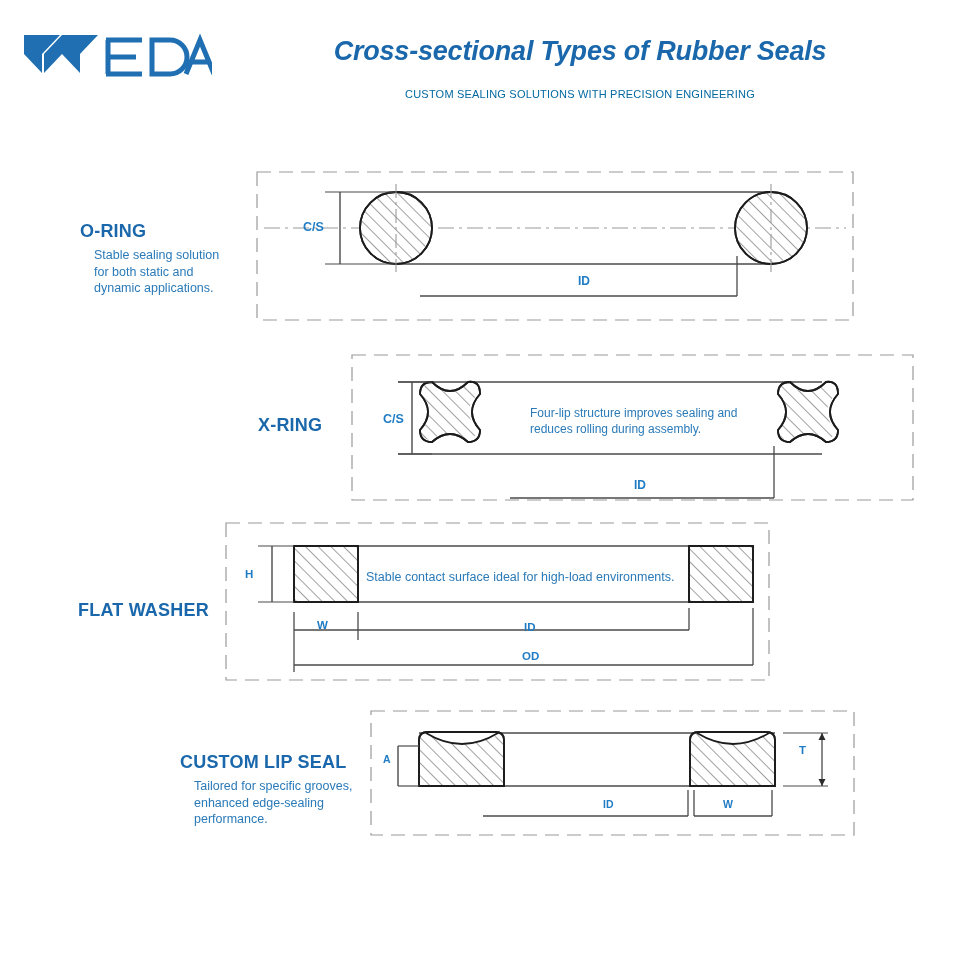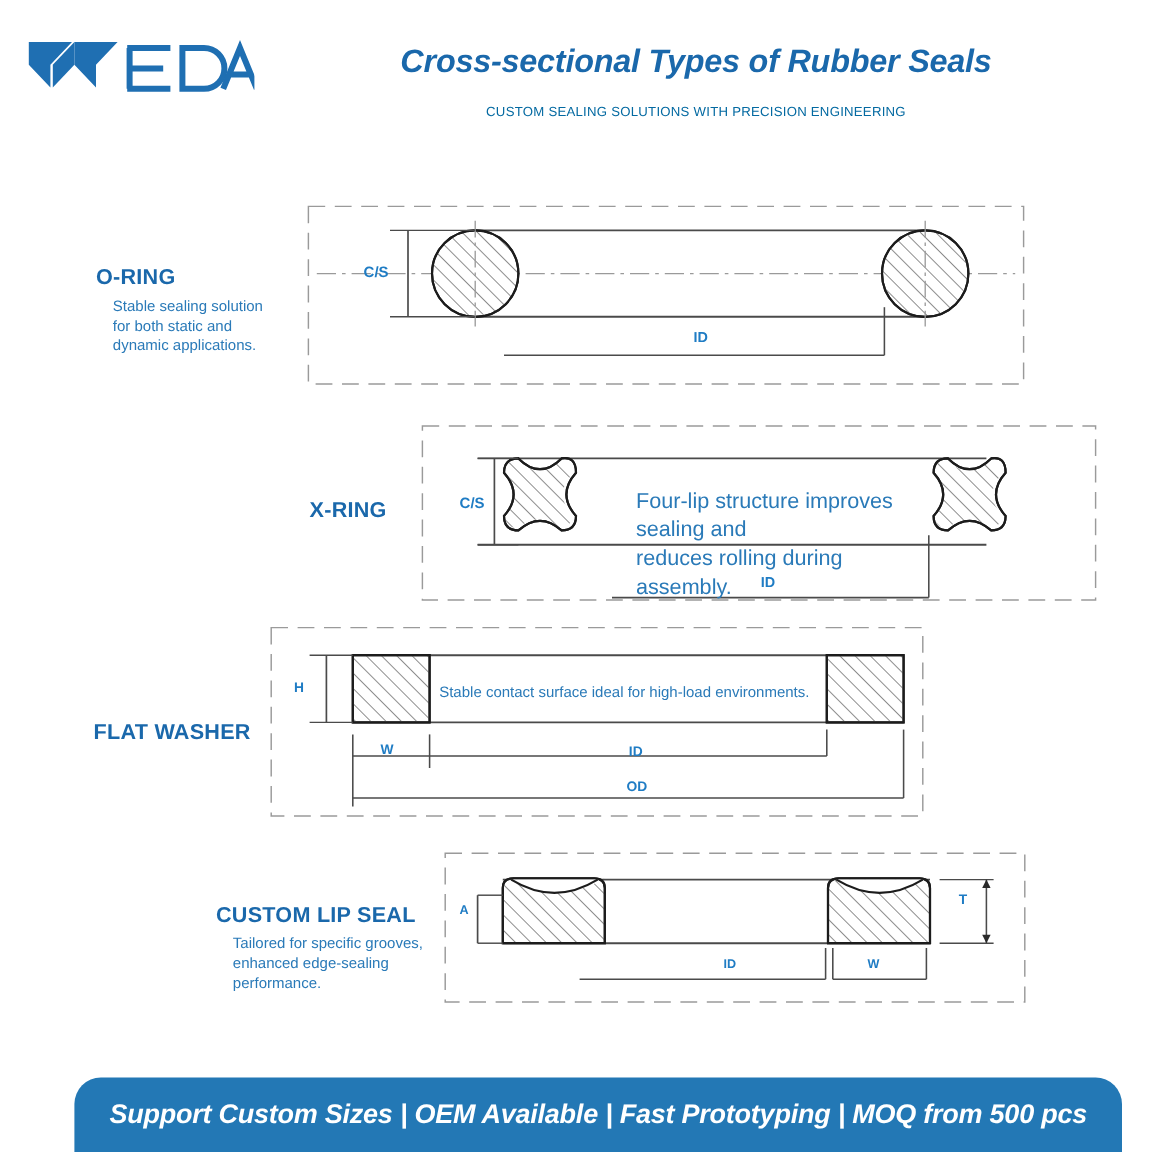--- a/index.html
+++ b/index.html
@@ -299,33 +299,30 @@
         <line x1="772" y1="790" x2="772" y2="816" stroke="#4a4a4a" stroke-width="1.3"></line>
       </g>
     </g>
   </svg>
 
   <div style="position:absolute;left:303px;top:220px;font-size:12.5px;font-weight:bold;color:#1f7cc4;">C/S</div>
   <div style="position:absolute;left:578px;top:274px;font-size:12px;font-weight:bold;color:#1f7cc4;">ID</div>
 
   <div style="position:absolute;left:383px;top:412px;font-size:12.5px;font-weight:bold;color:#1f7cc4;">C/S</div>
   <div style="position:absolute;left:634px;top:478px;font-size:12px;font-weight:bold;color:#1f7cc4;">ID</div>
-  <div style="position:absolute;left:530px;top:406px;width:250px;font-size:18px;color:#2a7ab8;line-height:1.33;">
+  <div style="position:absolute;left:530px;top:406px;width:250px;font-size:12px;color:#2a7ab8;line-height:1.33;">
     <div>Four-lip structure improves sealing and</div>
     <div>reduces rolling during assembly.</div>
   </div>
 
   <div style="position:absolute;left:245px;top:568px;font-size:11.5px;font-weight:bold;color:#1f7cc4;">H</div>
   <div style="position:absolute;left:317px;top:619px;font-size:11.5px;font-weight:bold;color:#1f7cc4;">W</div>
   <div style="position:absolute;left:524px;top:621px;font-size:11.5px;font-weight:bold;color:#1f7cc4;">ID</div>
   <div style="position:absolute;left:522px;top:650px;font-size:11.5px;font-weight:bold;color:#1f7cc4;">OD</div>
   <div style="position:absolute;left:366px;top:570px;width:330px;font-size:12.5px;color:#2a7ab8;">Stable contact surface ideal for high-load environments.</div>
 
   <div style="position:absolute;left:383px;top:753px;font-size:10.5px;font-weight:bold;color:#1f7cc4;">A</div>
   <div style="position:absolute;left:799px;top:744px;font-size:11.5px;font-weight:bold;color:#1f7cc4;">T</div>
   <div style="position:absolute;left:603px;top:798px;font-size:10.5px;font-weight:bold;color:#1f7cc4;">ID</div>
   <div style="position:absolute;left:723px;top:798px;font-size:10.5px;font-weight:bold;color:#1f7cc4;">W</div>
 
-  <div class="footer">
-    <div class="footer-text">Support Custom Sizes | OEM Available | Fast Prototyping | MOQ from 500 pcs</div>
-  </div>
 
 </div>
 
 </body></html>

